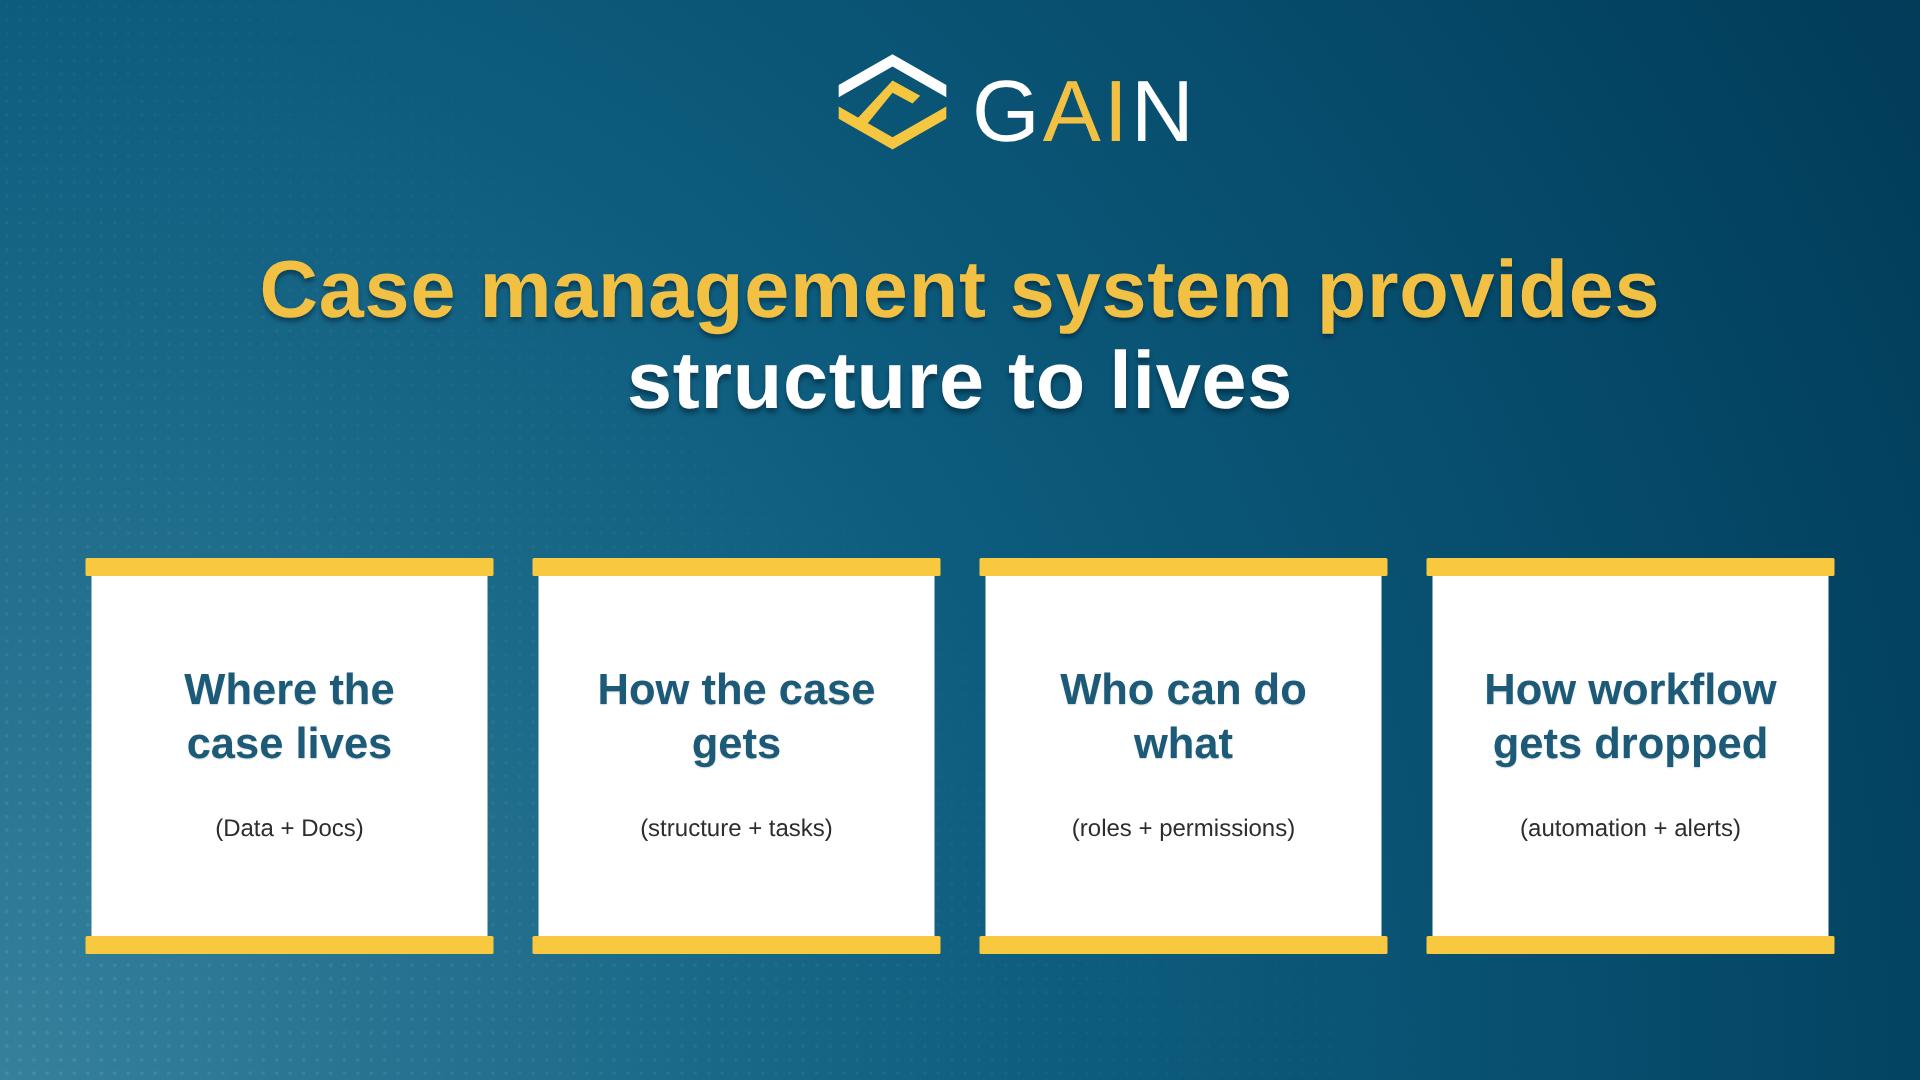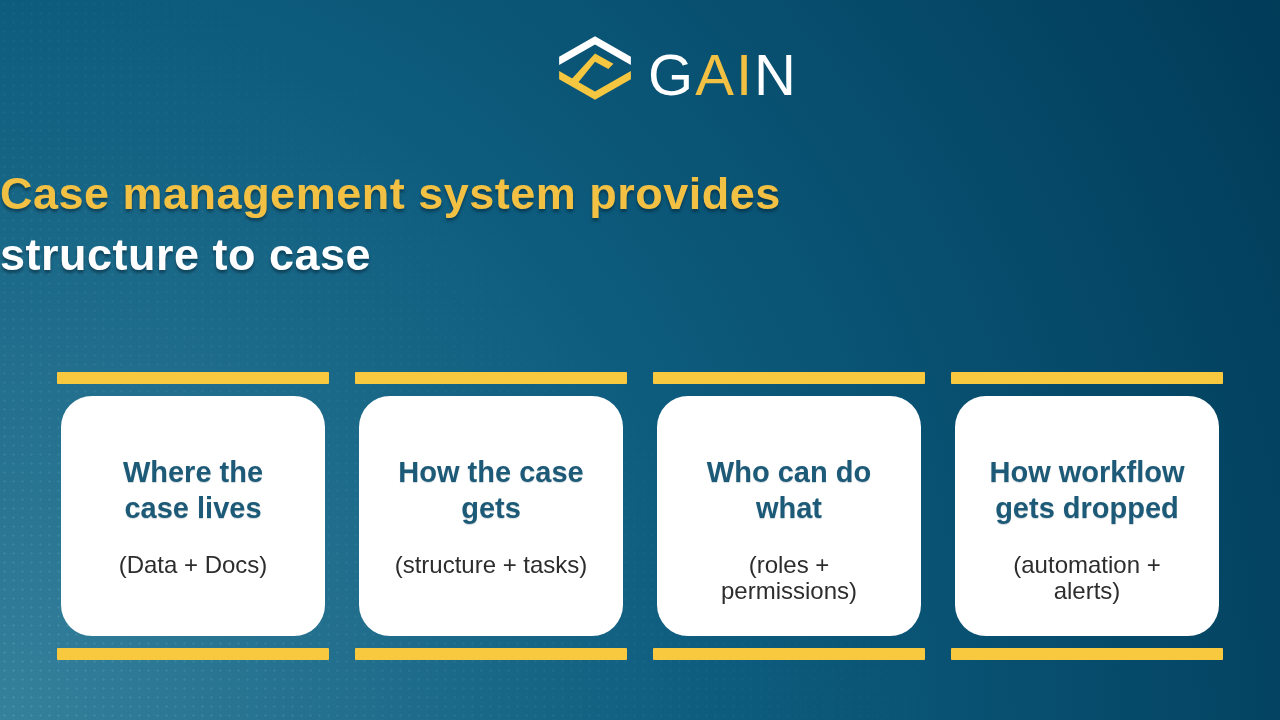--- a/index.html
+++ b/index.html
@@ -46,22 +46,23 @@
     padding-top: 10px;
   }
   .c-white { color: #ffffff; }
   .c-yellow { color: #f2c144; }
 
   .title {
     position: absolute;
     top: 163px;
     left: 0;
     width: 100%;
+    text-align: center;
     font-weight: 700;
-    font-size: 45px;
+    font-size: 54px;
     line-height: 61px;
     letter-spacing: 0.5px;
     text-shadow: 0 3px 3px rgba(0, 25, 40, 0.45);
   }
   .title .line1 { display: block; color: #f2c144; }
   .title .line2 { display: block; color: #ffffff; }
 
   .cards {
     position: absolute;
     left: 57px;
@@ -71,37 +72,36 @@
     gap: 26px;
   }
   .card { flex: 1; display: flex; flex-direction: column; }
   .bar {
     height: 12px;
     background: #f8c83f;
     border-radius: 1px;
   }
   .card-body {
     background: #ffffff;
-    margin: 12px 4px;
+    margin: 0 4px;
     height: 240px;
     text-align: center;
     padding: 58px 24px 0;
-    border-radius: 31px;
   }
   .card-heading {
     color: #1c5a78;
     font-size: 29px;
     line-height: 36px;
     font-weight: 700;
     white-space: pre-line;
     text-shadow: 0 1px 1px rgba(120,140,150,0.35);
   }
   .card-subtitle {
     color: #2d2d2d;
-    font-size: 24px;
+    font-size: 16px;
     line-height: 26px;
     margin-top: 26px;
   }
 </style>
 </head>
 <body>
 
 <div class="slide">
 
   <div class="texture"></div>
@@ -115,21 +115,21 @@
 
       <polygon points="5,36 5,44 40,64 75,44 75,36 40,56" fill="#f5c63f"></polygon>
     </svg>
     <div class="logo-text">
       <span class="c-white">G</span><span class="c-yellow">AI</span><span class="c-white">N</span>
     </div>
   </div>
 
   <h1 class="title">
     <span class="line1">Case management system provides</span>
-    <span class="line2">structure to case</span>
+    <span class="line2">structure to lives</span>
   </h1>
 
   <div class="cards">
 
     <div class="card">
       <div class="bar"></div>
       <div class="card-body">
         <div class="card-heading">Where the
 case lives</div>
         <div class="card-subtitle">(Data + Docs)</div>

